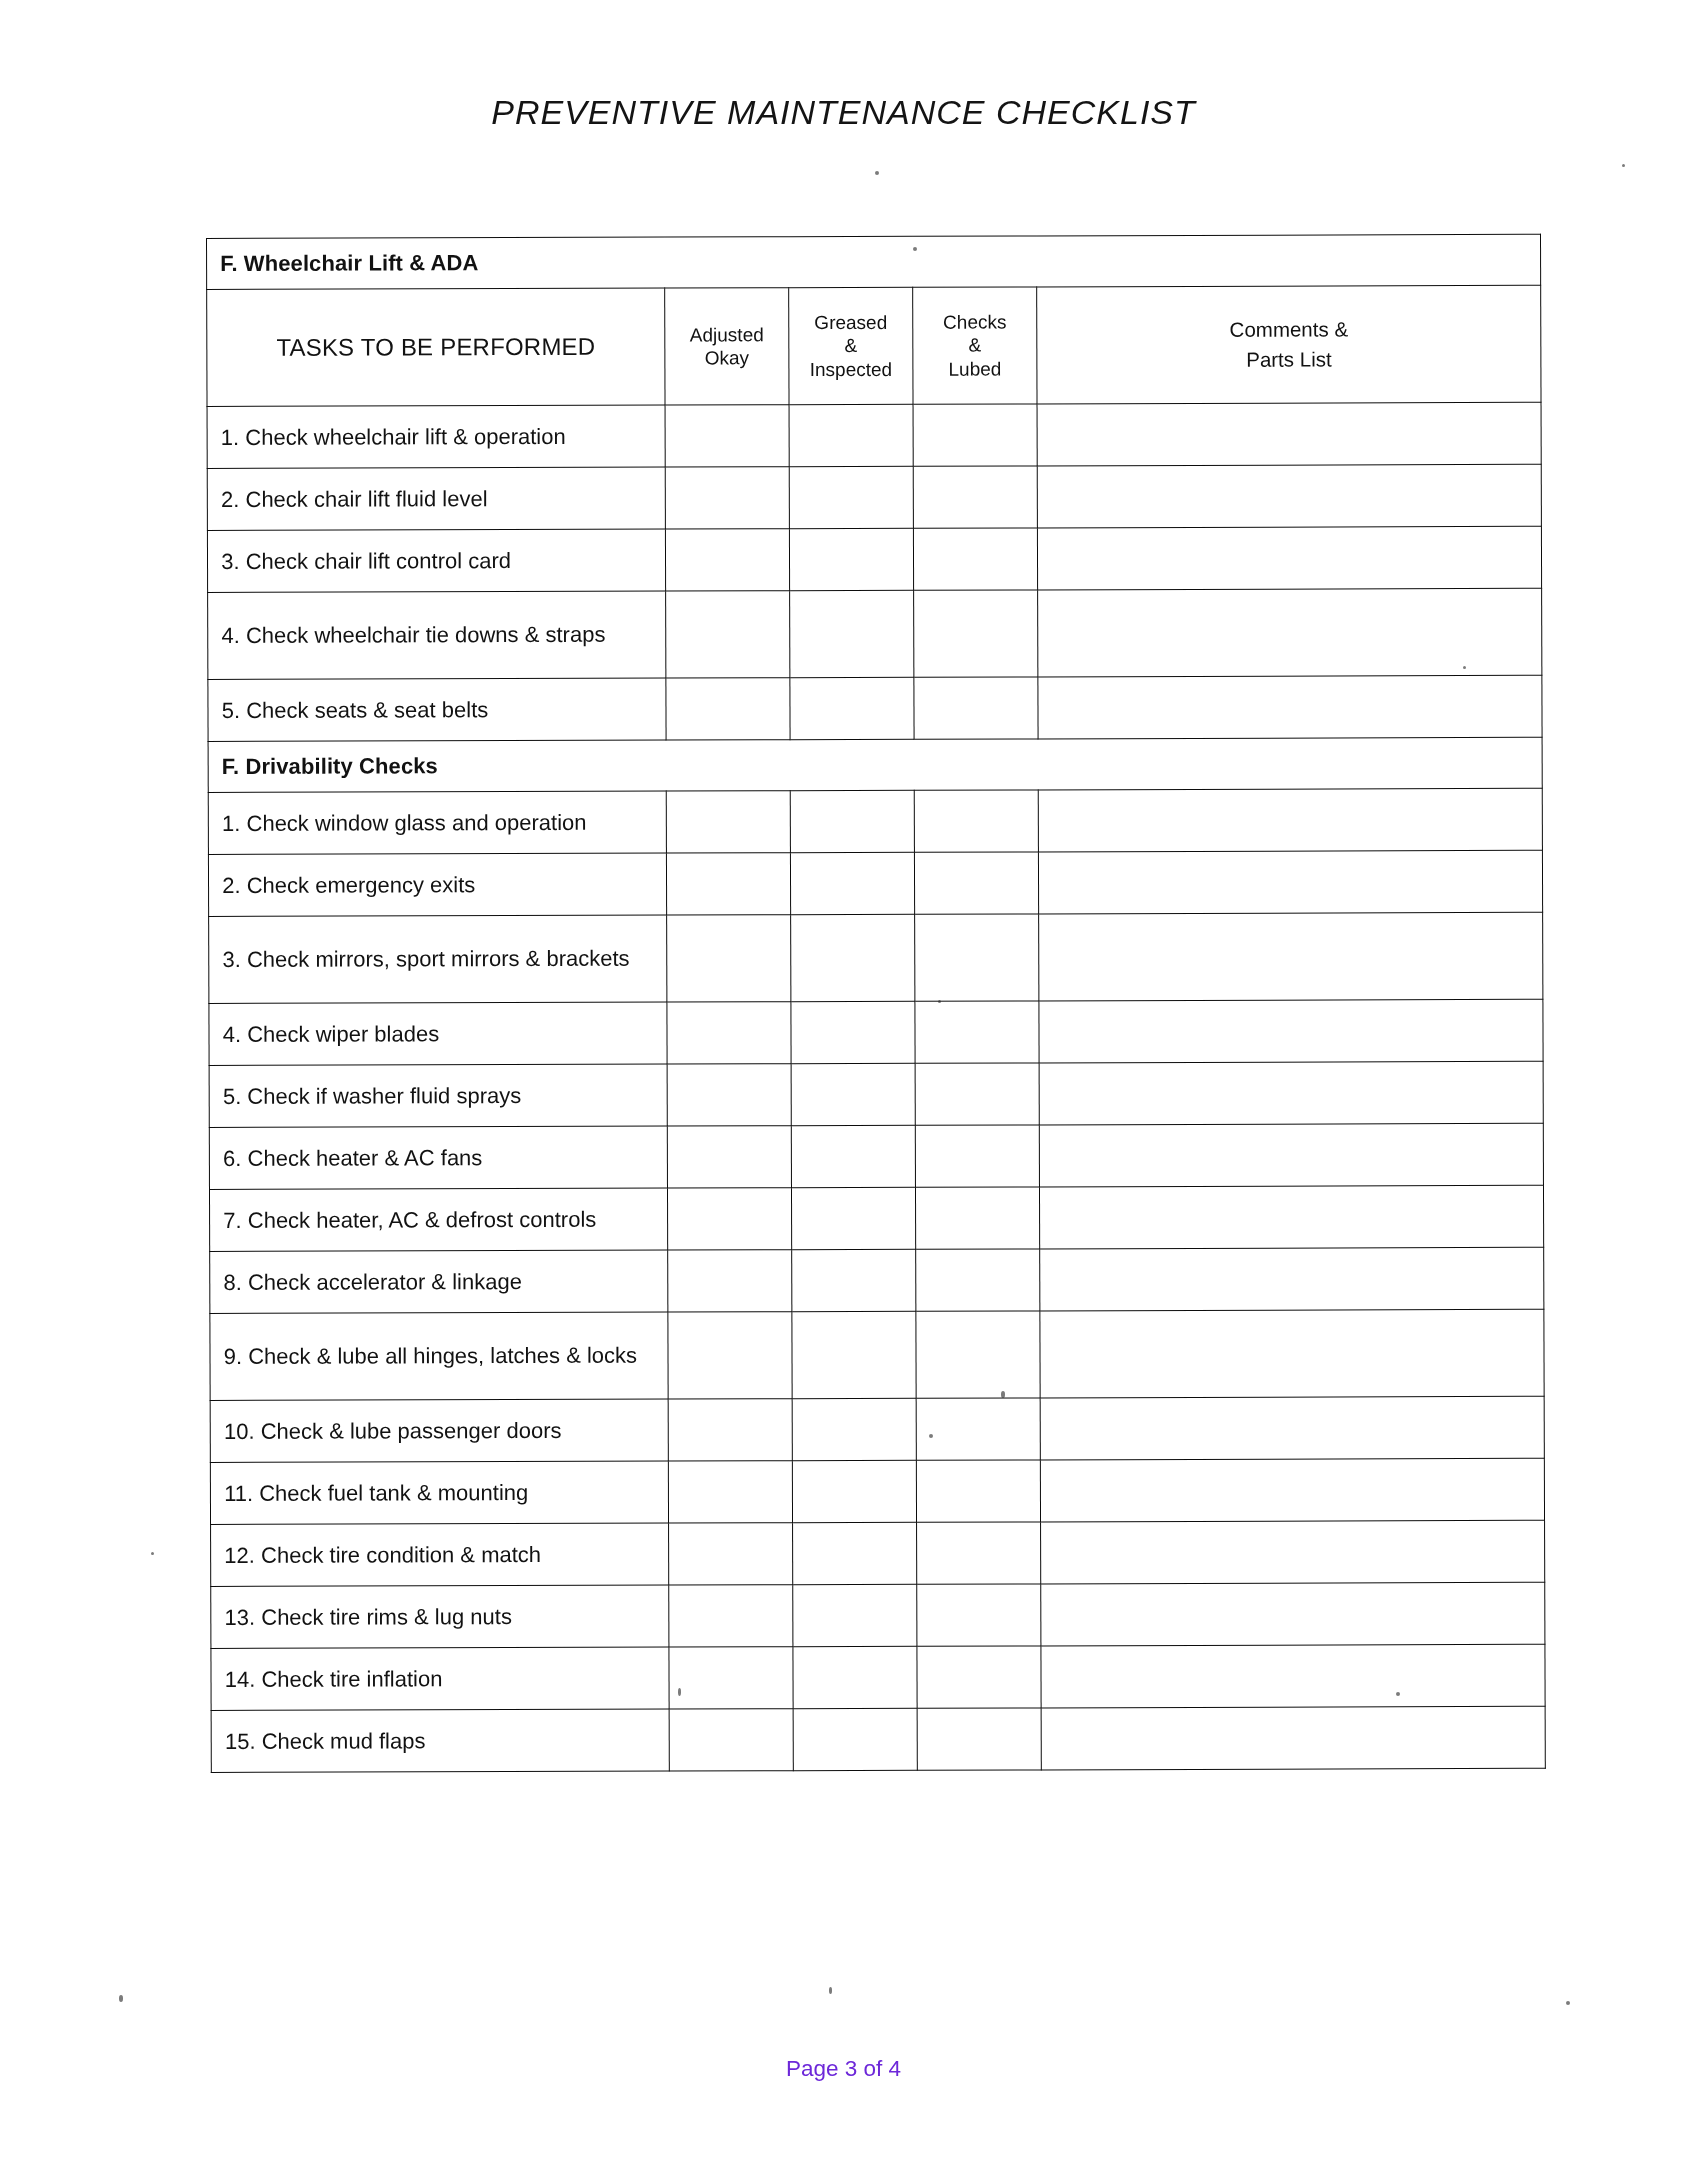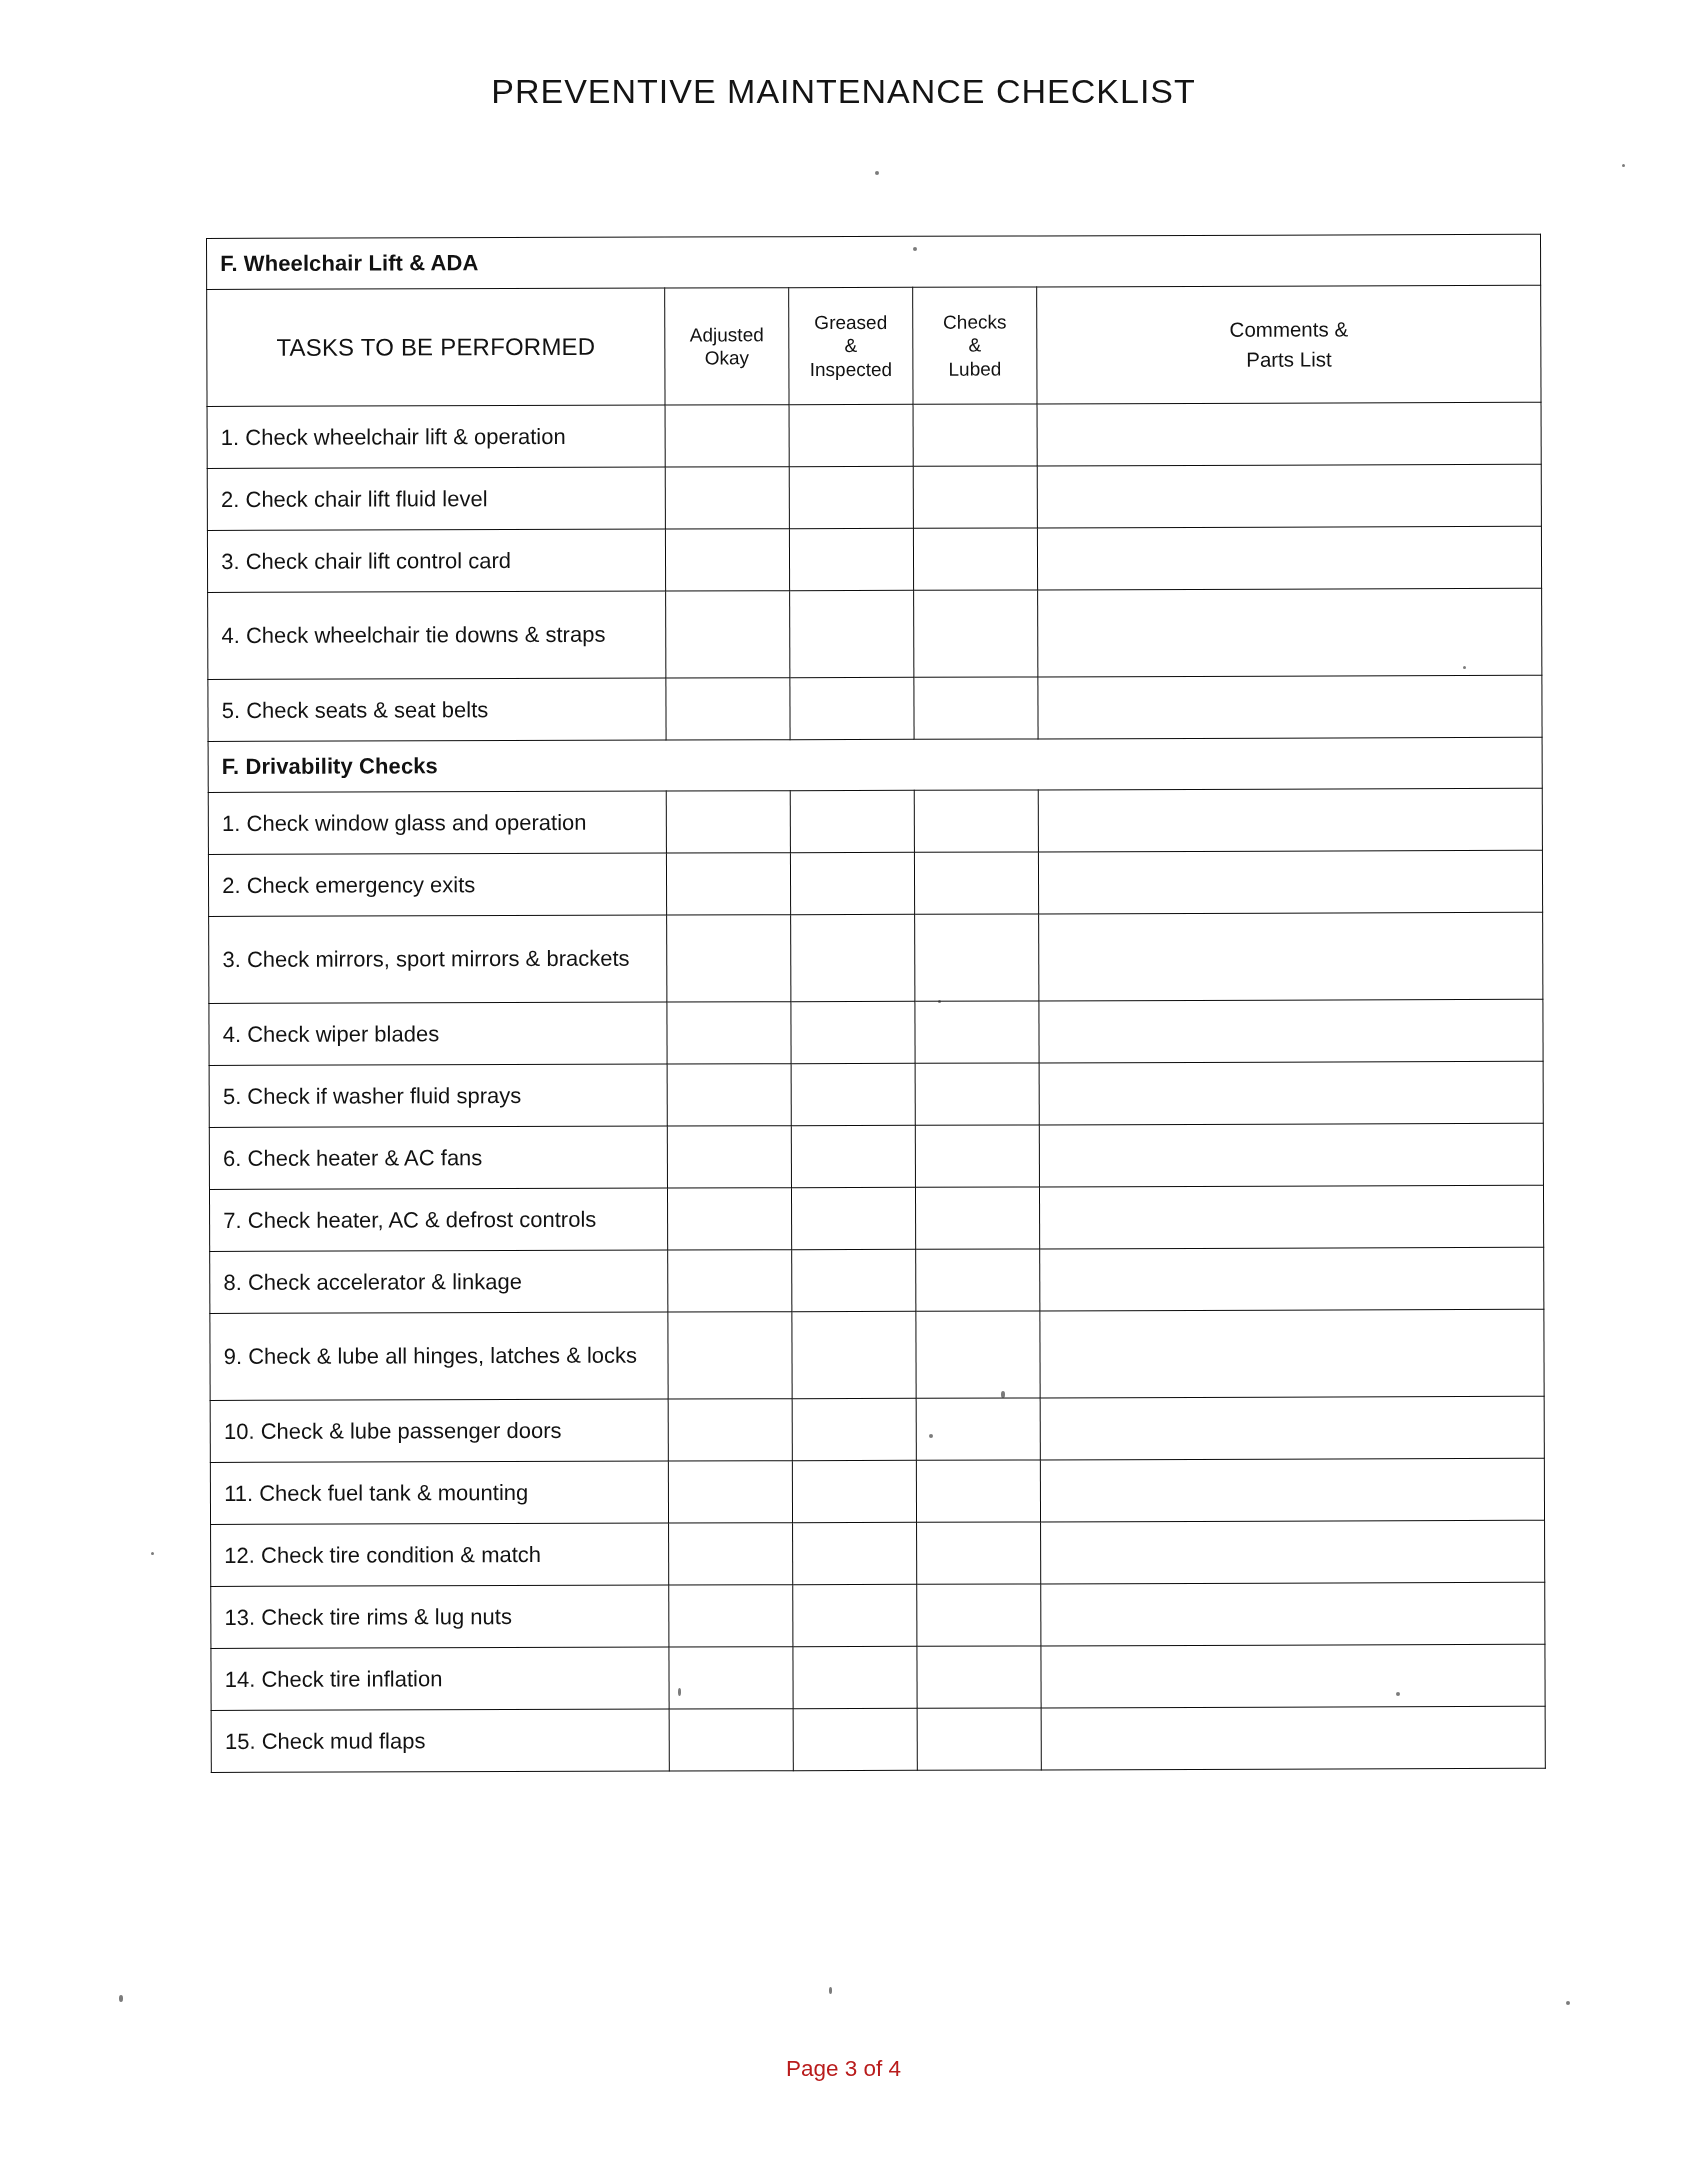--- a/index.html
+++ b/index.html
@@ -18,28 +18,29 @@
 
   .page {
     position: absolute;
     inset: 0;
     background: #ffffff;
   }
 
   
   .doc-title {
     position: absolute;
-    top: 72px;
+    top: 93px;
     left: 0;
     width: 1687px;
     text-align: center;
     font-size: 34px;
     letter-spacing: 1px;
     font-weight: 400;
     color: #141414;
+    font-style: italic;
   }
 
   
   .pm-table {
     position: absolute;
     left: 206px;
     top: 238px;
     width: 1335px;
     border-collapse: collapse;
     table-layout: fixed;
@@ -110,21 +111,21 @@
   }
 
   
   .page-footer {
     position: absolute;
     top: 2056px;
     left: 0;
     width: 1687px;
     text-align: center;
     font-size: 22.5px;
-    color: #b91c1c;
+    color: #6d28d9;
   }
 </style>
 </head>
 <body>
 
 <div class="page">
 
   <div class="doc-title">PREVENTIVE MAINTENANCE CHECKLIST</div>
 
   <table class="pm-table">

